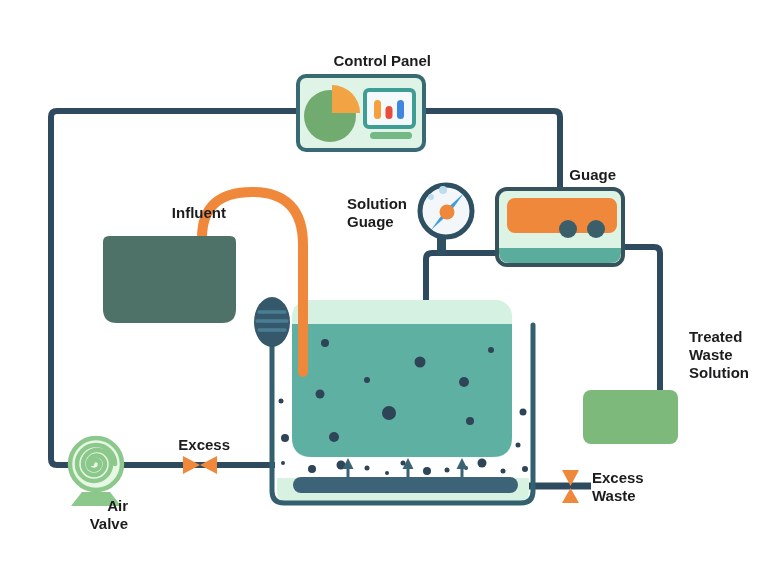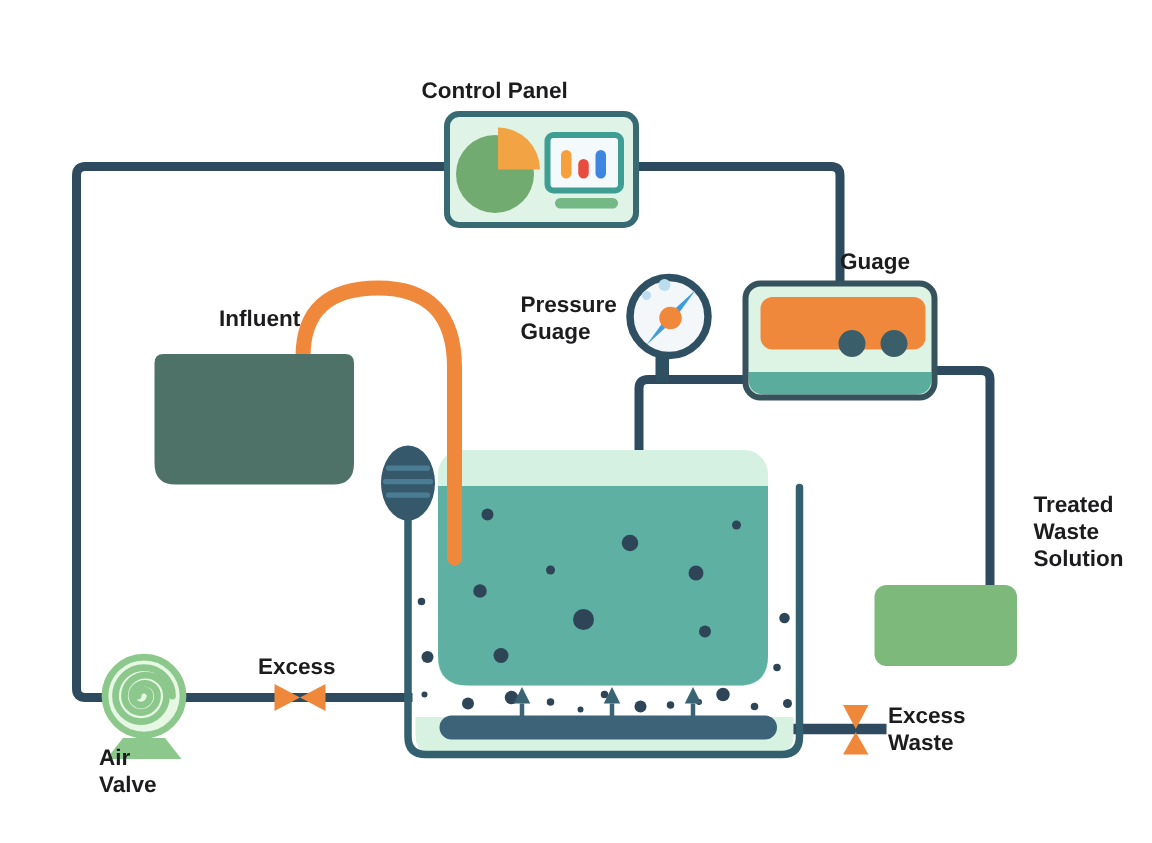--- a/index.html
+++ b/index.html
@@ -5,21 +5,21 @@
   html,body{margin:0;padding:0;background:#ffffff;}
   .stage{
     position:relative;width:768px;height:562px;background:#ffffff;overflow:hidden;
     font-family:"Liberation Sans", sans-serif;
   }
   .stage svg{position:absolute;left:0;top:0;}
   .lbl{
     position:absolute;font-weight:700;font-size:15px;line-height:18px;
     color:var(--text,#1c1c1e);white-space:pre-line;
   }
-  .lbl.center{text-align:left;}
+  .lbl.center{text-align:right;}
   
   .s-pipe{stroke:var(--pipe_dark,#2e4a5e);fill:none;stroke-width:6;}
   .s-pipe-thin{stroke:var(--pipe_dark,#2e4a5e);fill:none;stroke-width:7;}
   .s-wall{stroke:var(--tank_wall,#33606e);fill:none;stroke-width:5;stroke-linecap:round;}
   .f-headspace{fill:var(--headspace,#d5f1e1);}
   .f-tankbottom{fill:var(--tank_bottom,#d8f2e2);}
   .f-liquid{fill:var(--liquid,#5eb1a2);}
   .f-dot{fill:var(--dot,#2e4457);}
   .f-arrow{fill:var(--arrow,#3a6374);}
   .s-arrow{stroke:var(--arrow,#3a6374);stroke-width:3;fill:none;}
@@ -168,19 +168,19 @@
     <g>
       <polygon class="f-org" points="562,470 579,470 570.5,486"></polygon>
       <polygon class="f-org" points="562,503 579,503 570.5,488"></polygon>
     </g>
 
     <rect class="f-treated" x="583" y="390" width="95" height="54" rx="8"></rect>
   </svg>
 
   <div class="lbl center" style="left:281px;top:52px;width:150px;">Control Panel</div>
   <div class="lbl center" style="left:560px;top:166px;width:56px;">Guage</div>
-  <div class="lbl" style="left:347px;top:195px;width:75px;">Pressure Guage</div>
+  <div class="lbl" style="left:347px;top:195px;width:75px;">Solution Guage</div>
   <div class="lbl center" style="left:146px;top:204px;width:80px;">Influent</div>
   <div class="lbl" style="left:671px;top:328px;width:85px;margin-left:18px;">Treated Waste Solution</div>
   <div class="lbl center" style="left:66px;top:497px;width:62px;">Air Valve</div>
   <div class="lbl center" style="left:172px;top:436px;width:58px;">Excess</div>
   <div class="lbl" style="left:592px;top:469px;width:62px;">Excess Waste</div>
 </div>
 
 </body></html>

